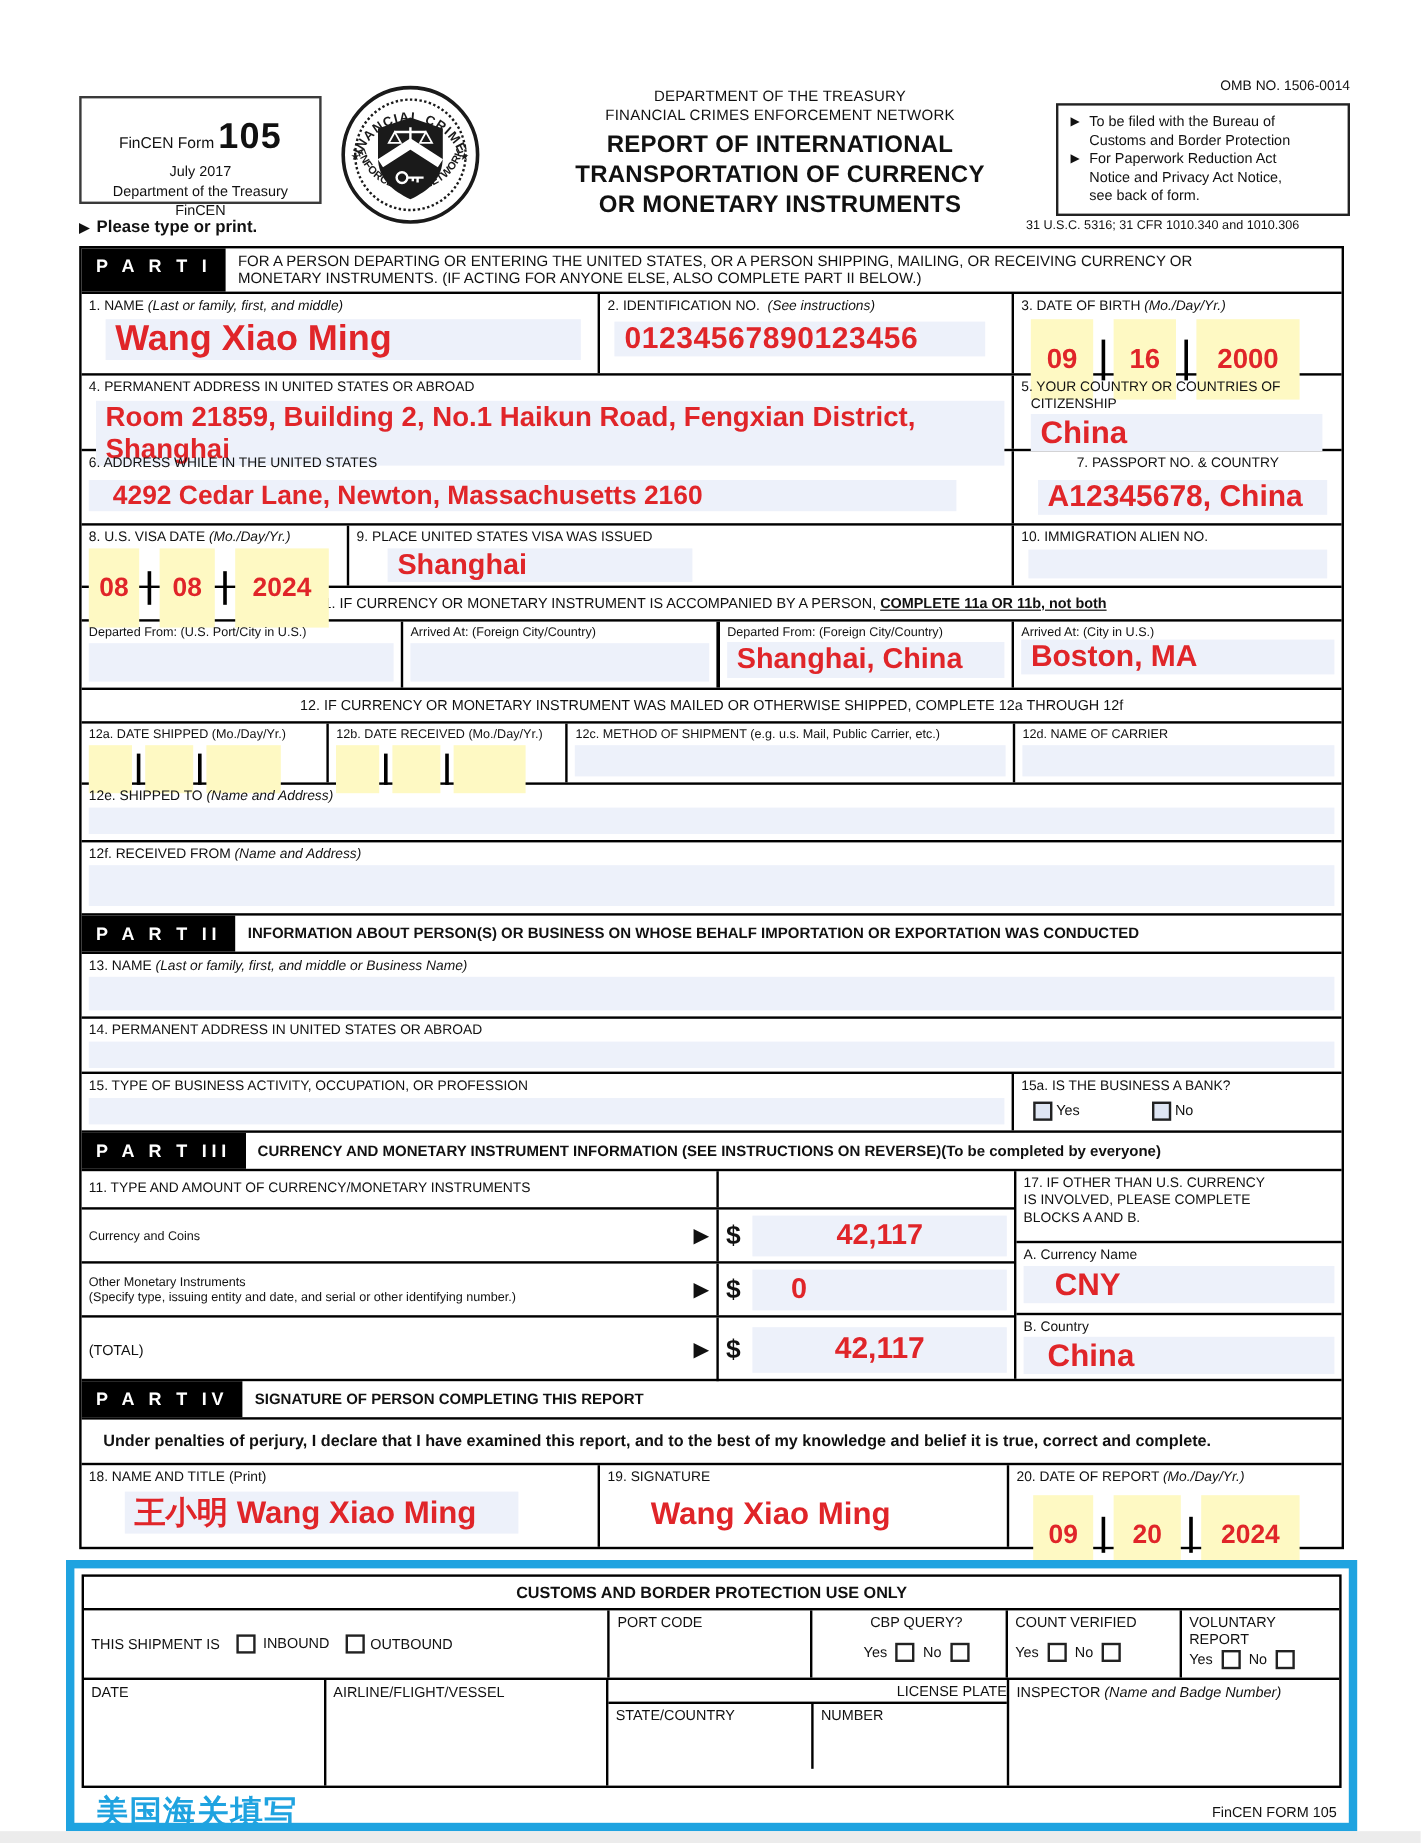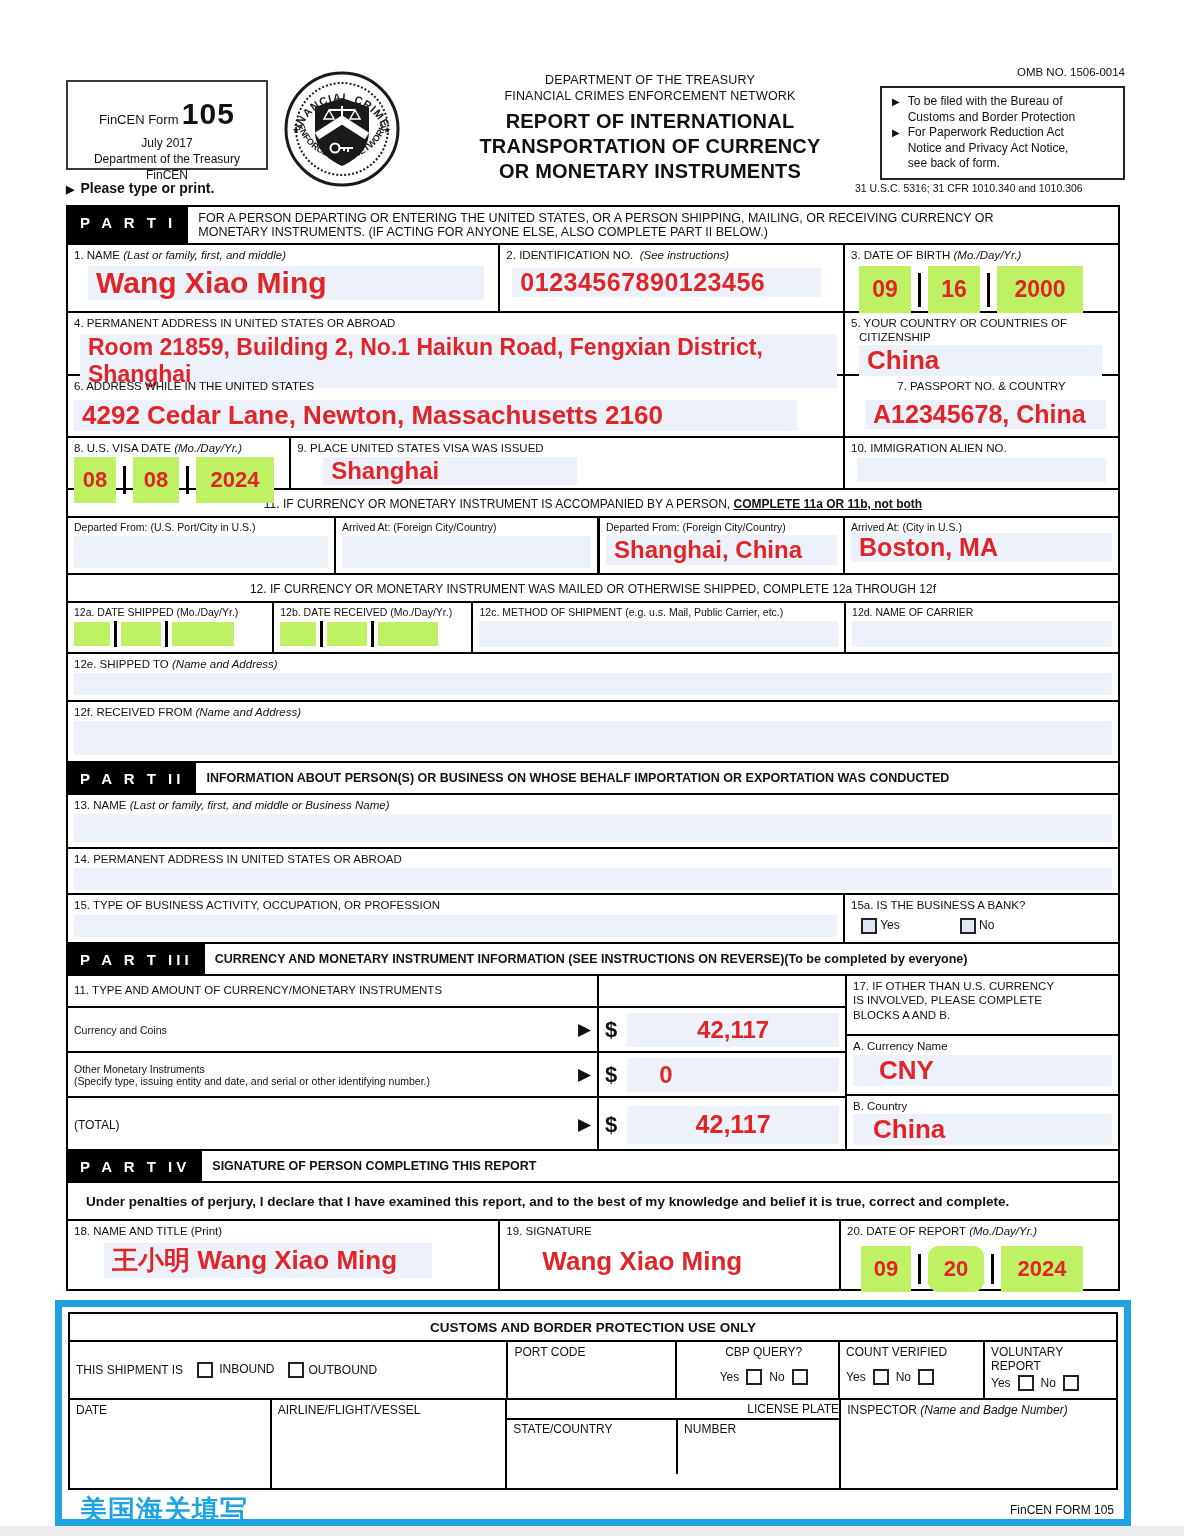--- a/index.html
+++ b/index.html
@@ -34,22 +34,22 @@
   .lbl .hint { font-style:italic; }
   .tiny { font-size:10.5px; }
   .fill { background:#edf1fa; min-height:26px; display:flex; align-items:center; padding:0 8px; }
   .rv { color:#e02529; font-weight:bold; }
   .partbar { display:flex; align-items:stretch; }
   .partbar .tag { background:#000; color:#fff; font-weight:bold; font-size:15px;
     letter-spacing:4px; padding:7px 12px 6px 12px; white-space:nowrap; }
   .partbar .txt { padding:4px 10px; font-size:12.5px; align-self:center; }
   .partbar .txt.b { font-weight:bold; }
   .dseg { display:flex; align-items:center; margin-top:4px; }
-  .dbox { background:#bef264; text-align:center; font-weight:bold; color:#e02529;
-    font-size:23px; padding:10px 0; }
+  .dbox { background:#fef9c3; text-align:center; font-weight:bold; color:#e02529;
+    font-size:23px; padding:20px 0; }
   .dsep { width:3px; background:#000; height:34px; margin:0 7px; }
   .ctr { text-align:center; }
   .cb { display:inline-block; width:16px; height:16px; border:2px solid #222; background:#fff; vertical-align:middle; }
   .cb.tint { background:#dfe6f4; }
   .arrow { font-size:17px; line-height:1; }
   .moneylbl { display:flex; justify-content:space-between; align-items:center; }
   .dollar { font-weight:bold; font-size:22px; margin-right:10px; }
 
   
   .cbpbox { position:absolute; left:55px; top:1300px; width:1076px; height:226px;
@@ -177,21 +177,21 @@
         <div class="fill" style="margin:0 10px 0 8px;min-height:24px;">
           <span class="rv" style="font-size:26px;">China</span>
           </div>
       </div>
     </div>
 
     <div class="row" style="height:62px;">
       <div class="cell fc" style="width:778px;">
         <div class="lbl">6. ADDRESS WHILE IN THE UNITED STATES</div>
         <div class="fill" style="margin:7px 40px 0 0;">
-          <span class="rv" style="font-size:26px;">4292 Cedar Lane, Newton, Massachusetts 2160</span>
+          <span class="rv" style="font-size:22px;margin-left:12px;">4292 Cedar Lane, Newton, Massachusetts 2160</span>
           </div>
       </div>
       <div class="cell" style="width:276px;text-align:center;">
         <div class="lbl">7. PASSPORT NO. &amp; COUNTRY</div>
         <div class="fill" style="margin:7px 6px 0 14px;">
           <span class="rv" style="font-size:25px;">A12345678, China</span>
           </div>
       </div>
     </div>
 
@@ -441,21 +441,21 @@
       <div class="cell" style="width:342px;">
         <div class="lbl">19. SIGNATURE</div>
         <div style="margin:8px 0 0 36px;">
           <span class="rv" style="font-size:26px;">Wang Xiao Ming</span></div>
       </div>
       <div class="cell" style="width:280px;">
         <div class="lbl"><span>20. DATE OF REPORT</span> <span class="hint">(Mo./Day/Yr.)</span></div>
         <div class="dseg" style="margin:8px 0 0 14px;">
           <div class="dbox" style="width:50px;font-size:22px;">09</div>
           <div class="dsep" style="height:30px;"></div>
-          <div class="dbox" style="width:56px;font-size:22px;border-radius:11px;">20</div>
+          <div class="dbox" style="width:56px;font-size:22px;">20</div>
           <div class="dsep" style="height:30px;"></div>
           <div class="dbox" style="width:82px;font-size:22px;">2024</div>
         </div>
       </div>
     </div>
   </div>
 
   <div class="cbpbox">
     <div class="cbptable">
       <div class="cbptitle">CUSTOMS AND BORDER PROTECTION USE ONLY</div>

